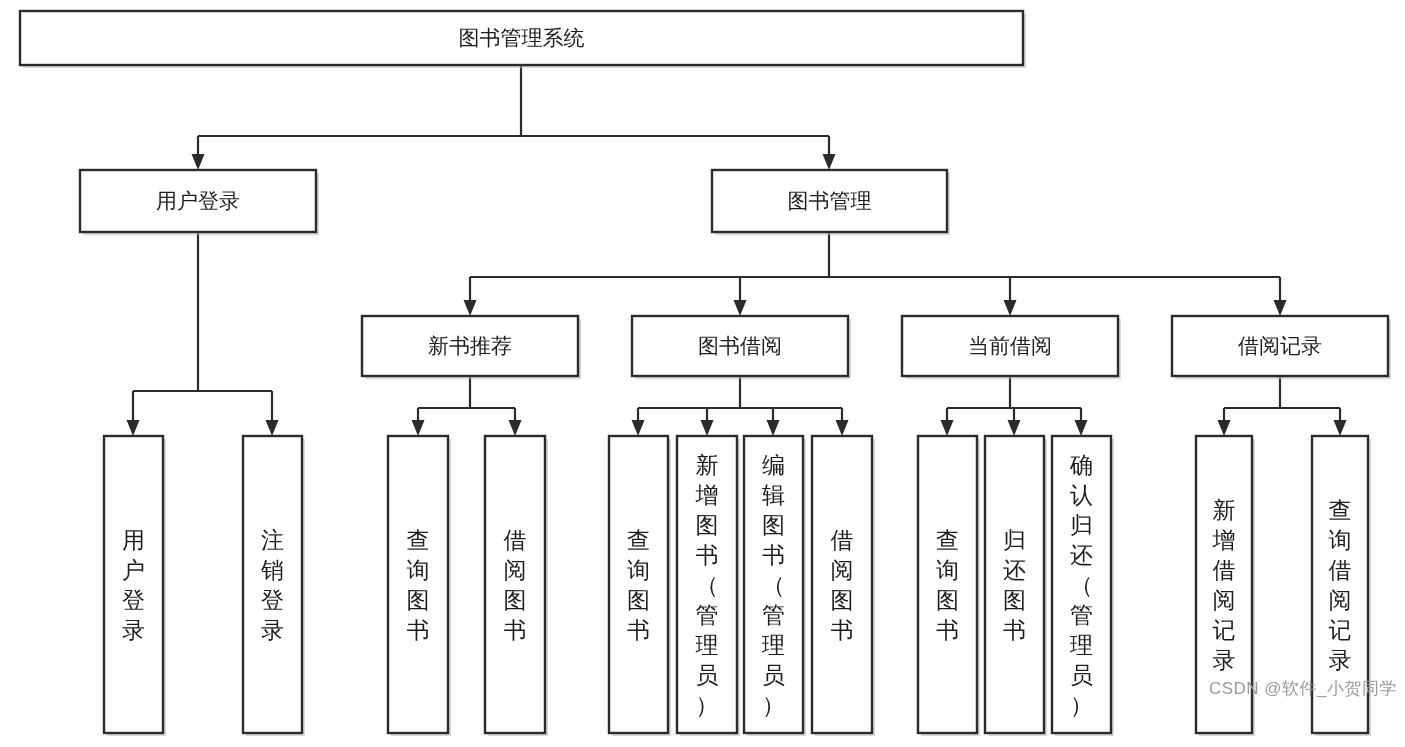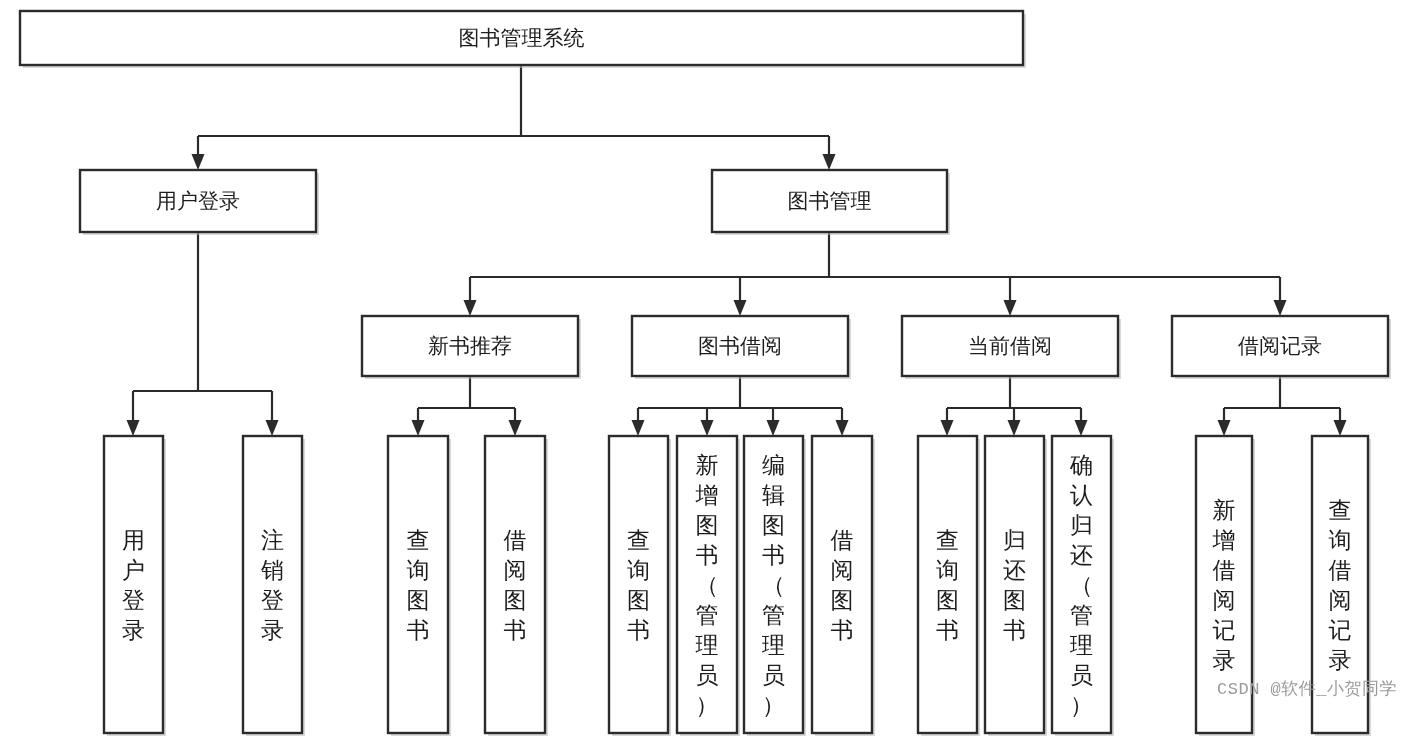--- a/index.html
+++ b/index.html
@@ -56,21 +56,21 @@
   .node-label-v {
     font-family: "DejaVu Sans", "Liberation Sans", sans-serif;
     font-size: 23px;
     fill: #1d1d1d;
     text-anchor: middle;
   }
   .watermark-text {
     position: absolute;
     right: 8px;
     bottom: 6px;
-    font-family: Liberation Mono, monospace;
+    font-family: Liberation Sans, sans-serif;
     font-size: 17px;
     color: #9a9a9a;
     white-space: nowrap;
     letter-spacing: 0.5px;
     user-select: none;
   }
 </style>
 </head>
 <body>
 

